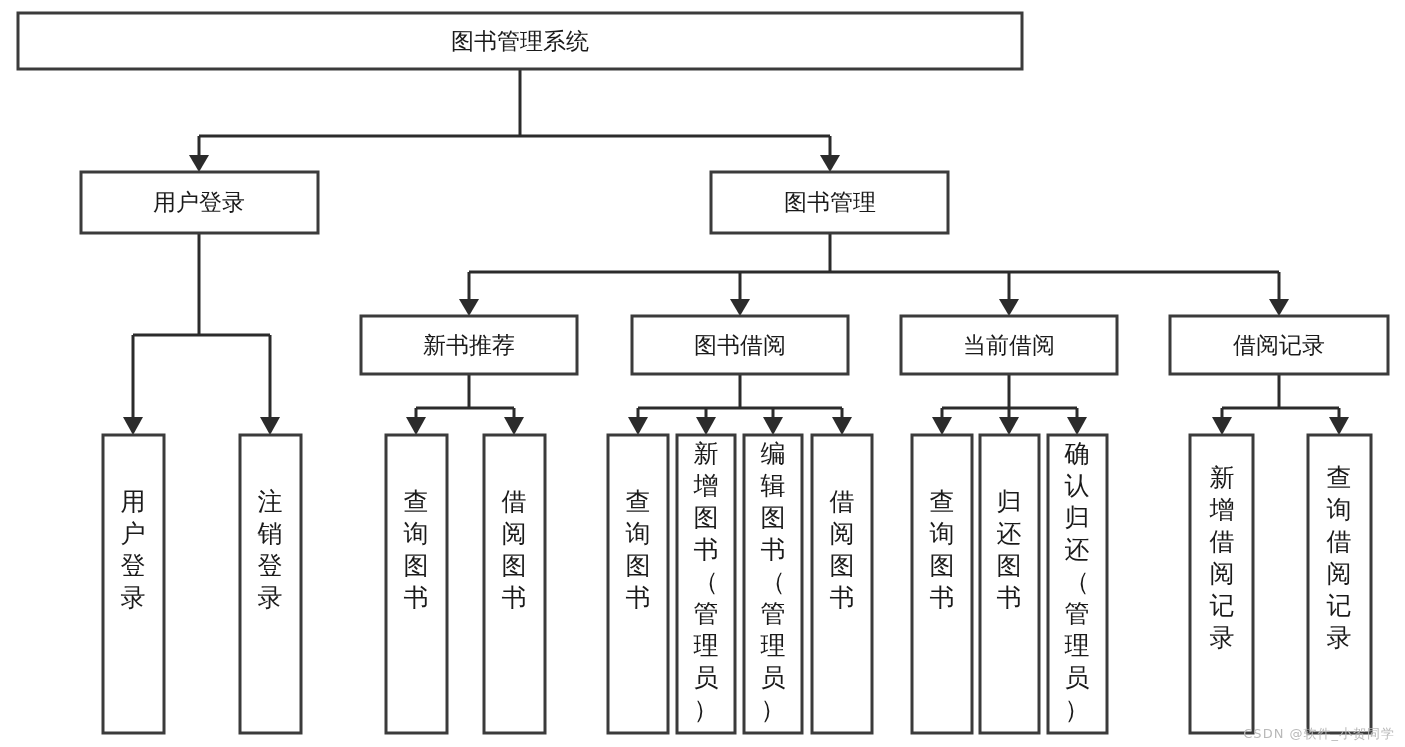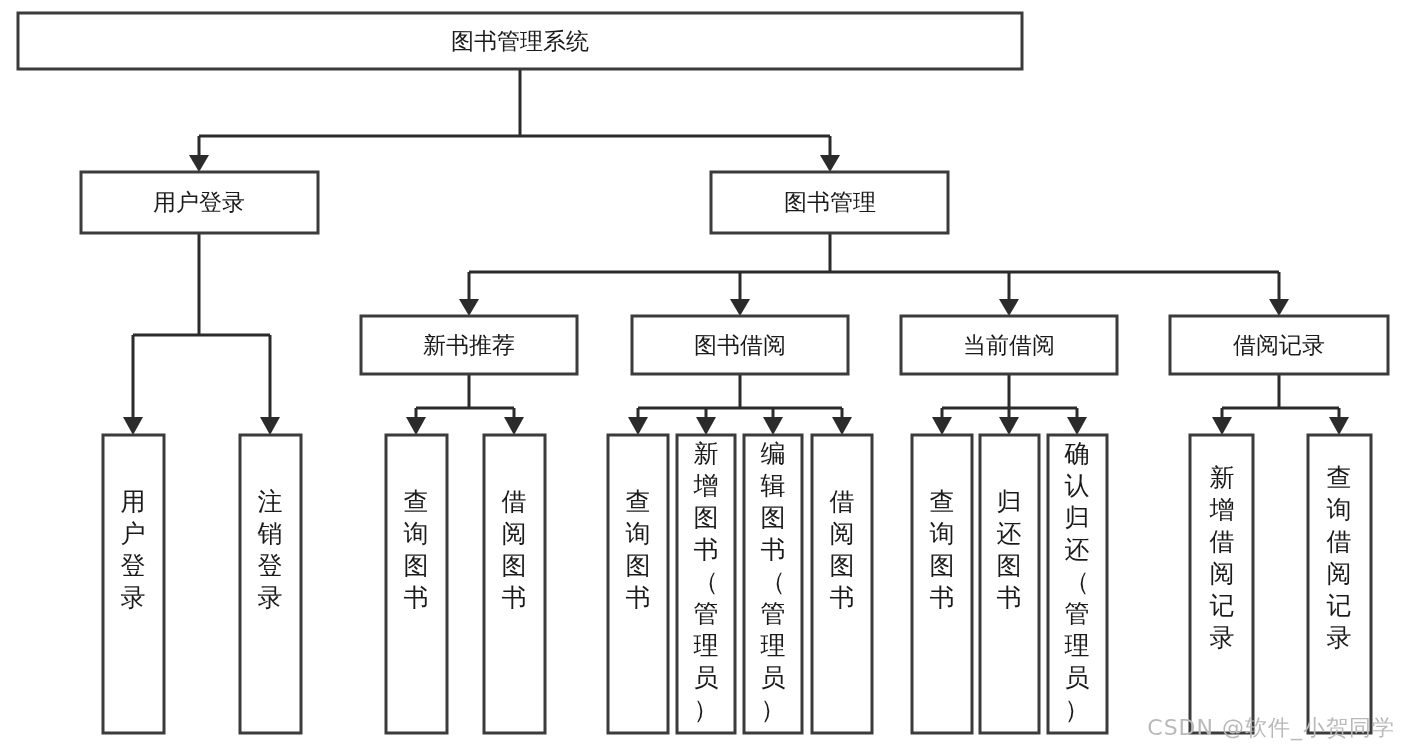--- a/index.html
+++ b/index.html
@@ -23,21 +23,21 @@
   .vlbl{
     font-family:"DejaVu Sans","Liberation Sans",sans-serif;
     fill:#1a1a1a;
     font-size:25px;
     text-anchor:middle;
   }
   .watermark{
     position:absolute;
     right:10px;bottom:4px;
     font-family:"DejaVu Sans","Liberation Sans",sans-serif;
-    font-size:22px;
+    font-size:13px;
     color:#b9b9b9;
     letter-spacing:1px;
     white-space:nowrap;
     pointer-events:none;
   }
 </style>
 </head>
 <body>
 
 <svg id="diagram" viewBox="0 0 1405 747" xmlns="http://www.w3.org/2000/svg">

